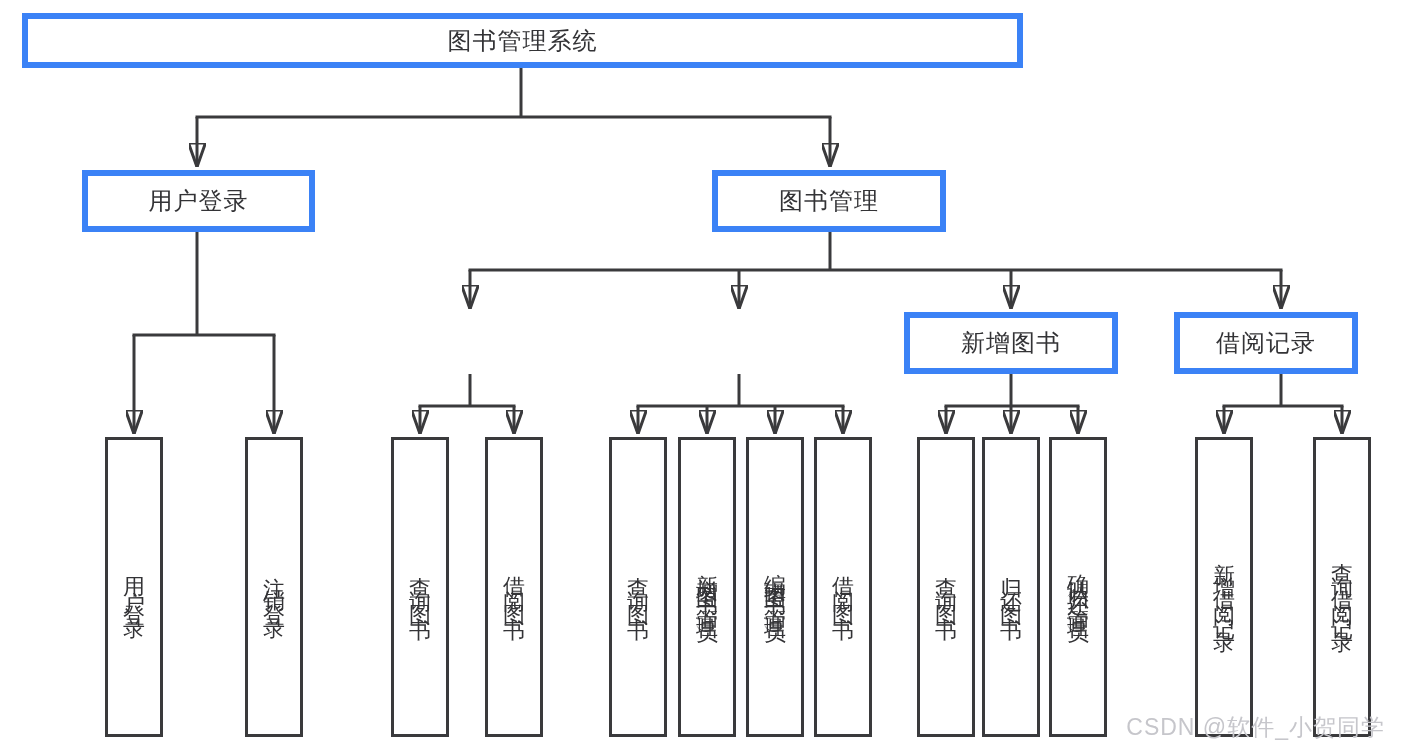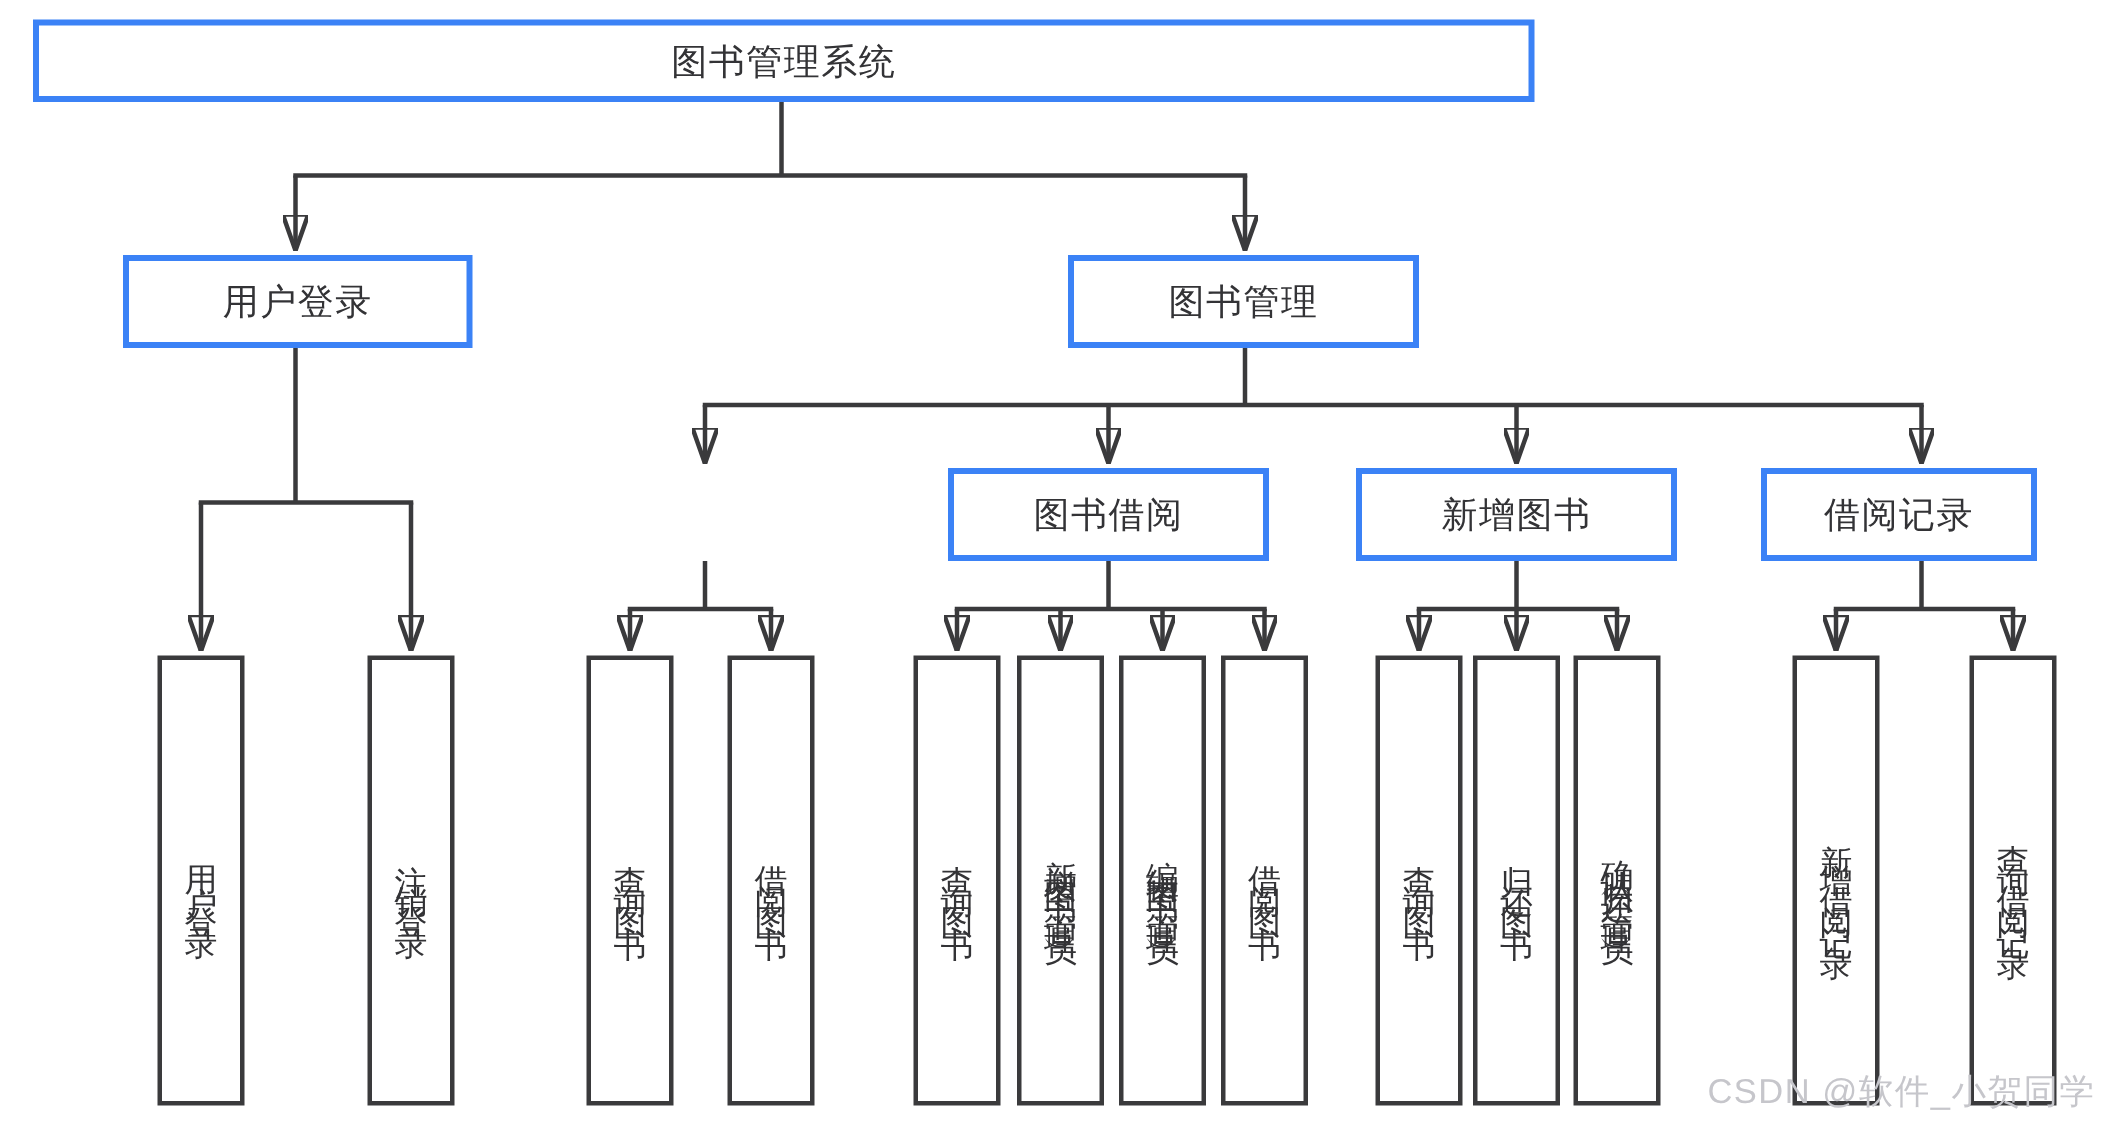--- a/index.html
+++ b/index.html
@@ -18,21 +18,21 @@
   .wires {
     position: absolute;
     left: 0;
     top: 0;
     width: 1405px;
     height: 747px;
   }
   .node {
     position: absolute;
     box-sizing: border-box;
-    border: 4px solid #3b82f6;
+    border: 6px solid #3b82f6;
     background: #ffffff;
     display: flex;
     align-items: center;
     justify-content: center;
     color: #333336;
     font-size: 24px;
     letter-spacing: 1px;
   }
   .node--root   { left: 22px;   top: 13px;  width: 1001px; height: 55px; }
   .node--l2a    { left: 82px;   top: 170px; width: 233px;  height: 62px; }
@@ -73,21 +73,21 @@
   .leaf--x5  { left: 678px; }
   .leaf--x6  { left: 746px; }
   .leaf--x7  { left: 814px; }
   .leaf--x8  { left: 917px; }
   .leaf--x9  { left: 982px; }
   .leaf--x10 { left: 1049px; }
   .leaf--x11 { left: 1195px; }
   .leaf--x12 { left: 1313px; }
   .watermark {
     position: absolute;
-    right: 8px;
+    right: 20px;
     bottom: 4px;
     font-size: 23px;
     color: #c6c6cb;
     letter-spacing: 1px;
     pointer-events: none;
   }
   .wires path, .wires line {
     stroke: #3a3a3c;
     stroke-width: 3;
     fill: none;
@@ -167,23 +167,20 @@
 
   <div class="node node--l2a">
     <span>用户登录</span>
   </div>
 
   <div class="node node--l2b">
     <span>图书管理</span>
   </div>
 
 
-  <div class="node node--l3 node--g1">
-    <span>图书借阅</span>
-  </div>
 
   <div class="node node--l3 node--g2">
     <span>新增图书</span>
   </div>
 
   <div class="node node--l3 node--g3">
     <span>借阅记录</span>
   </div>
 
   <div class="leaf leaf--x0">

